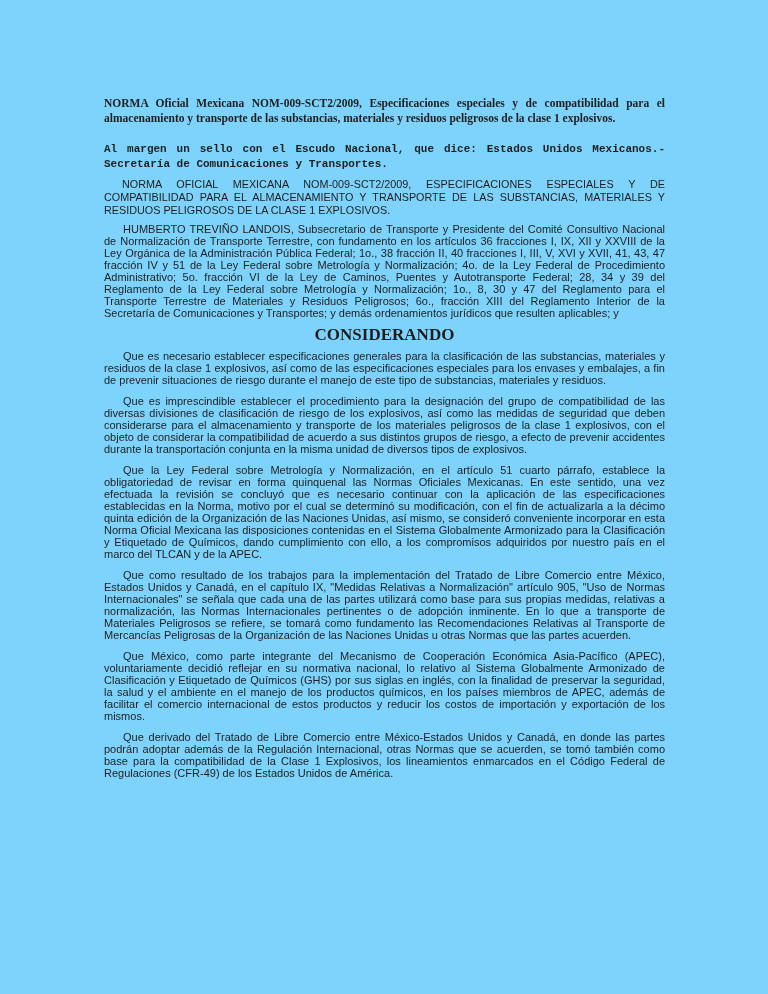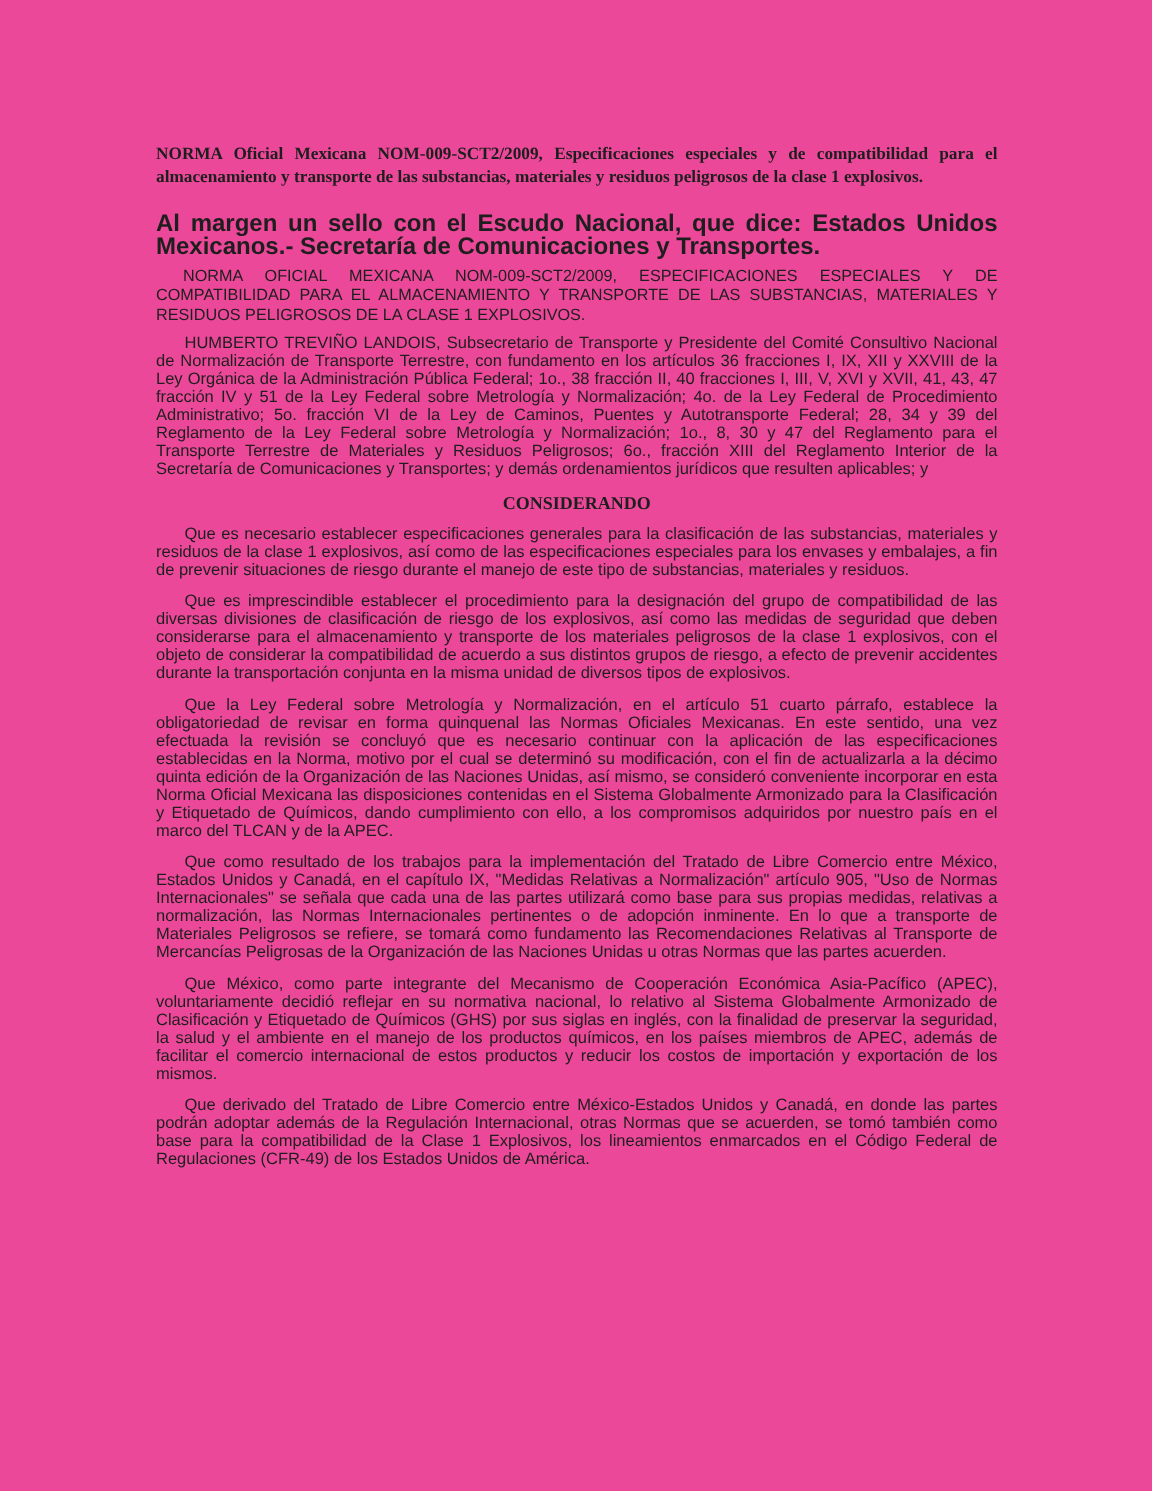--- a/index.html
+++ b/index.html
@@ -12,34 +12,34 @@
     background: #ffffff;
     color: #1e1e1e;
     font-family: "Liberation Sans", sans-serif;
     overflow: hidden;
   }
   .page {
     box-sizing: border-box;
     width: 768px;
     height: 994px;
     padding: 96px 103px 40px 104px;
-    background: #ec4899;
+    background: #7dd3fc;
   }
   .doc-title {
     font-family: "Liberation Serif", serif;
     font-weight: bold;
     font-size: 11.5px;
     line-height: 15px;
     text-align: justify;
     margin: 0 0 16px 0;
   }
   .margin-note {
-    font-family: Liberation Sans, sans-serif;
+    font-family: Liberation Mono, monospace;
     font-weight: bold;
-    font-size: 16px;
+    font-size: 11px;
     line-height: 15px;
     text-align: justify;
     margin: 0 0 6px 0;
   }
   .caps-para {
     font-size: 10.8px;
     line-height: 13.2px;
     text-align: justify;
     text-indent: 18px;
     margin: 0 0 5px 0;
@@ -47,21 +47,21 @@
   .body-para {
     font-size: 11px;
     line-height: 12px;
     text-align: justify;
     text-indent: 19px;
     margin: 0 0 9px 0;
   }
   .considerando-heading {
     font-family: "Liberation Serif", serif;
     font-weight: bold;
-    font-size: 12px;
+    font-size: 17px;
     line-height: 14px;
     text-align: center;
     margin: 4px 0 8px 0;
   }
 </style>
 </head>
 <body style="background: rgb(255, 255, 255); color: rgb(30, 30, 30);">
 
 <div class="page">
   <p class="doc-title">NORMA Oficial Mexicana NOM-009-SCT2/2009, Especificaciones especiales y de compatibilidad para el almacenamiento y transporte de las substancias, materiales y residuos peligrosos de la clase 1 explosivos.</p>

